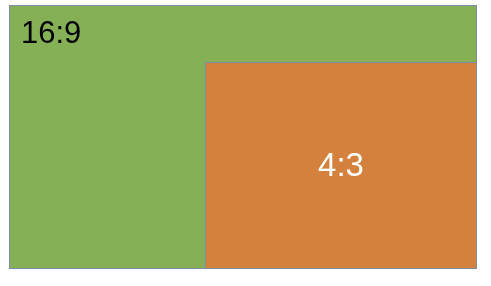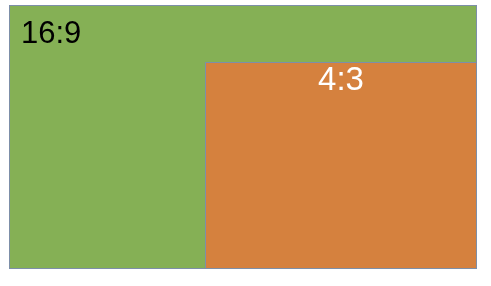--- a/index.html
+++ b/index.html
@@ -50,20 +50,21 @@
   .rect-standard {
     position: absolute;
     left: 205px;
     top: 62px;
     width: 272px;
     height: 207px;
     box-sizing: border-box;
     background: #d5813e;
     border: 1px solid #7d8fa8;
     display: flex;
+    align-items: center;
     justify-content: center;
   }
 
   .label-standard {
     font-size: 33px;
     line-height: 1;
     color: #ffffff;
     font-weight: 400;
     letter-spacing: 0px;
     white-space: nowrap;

